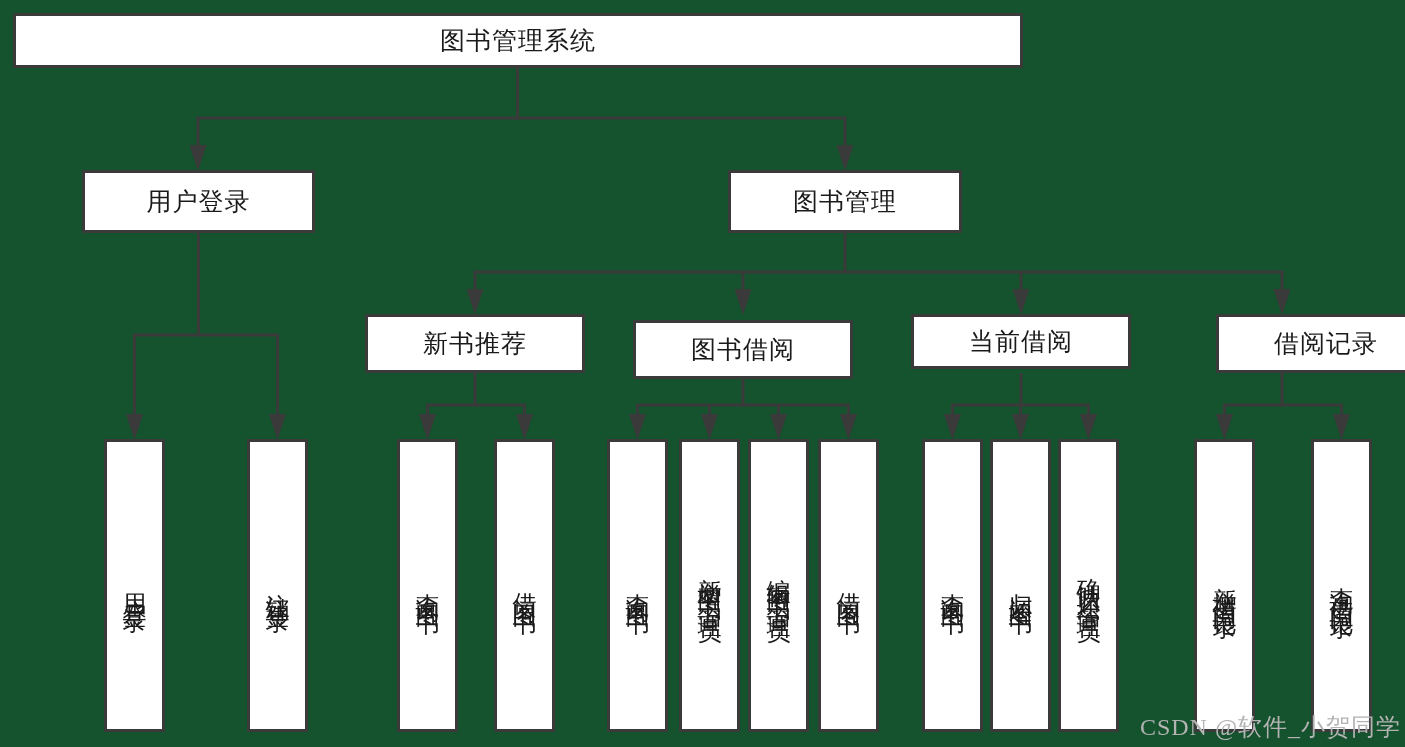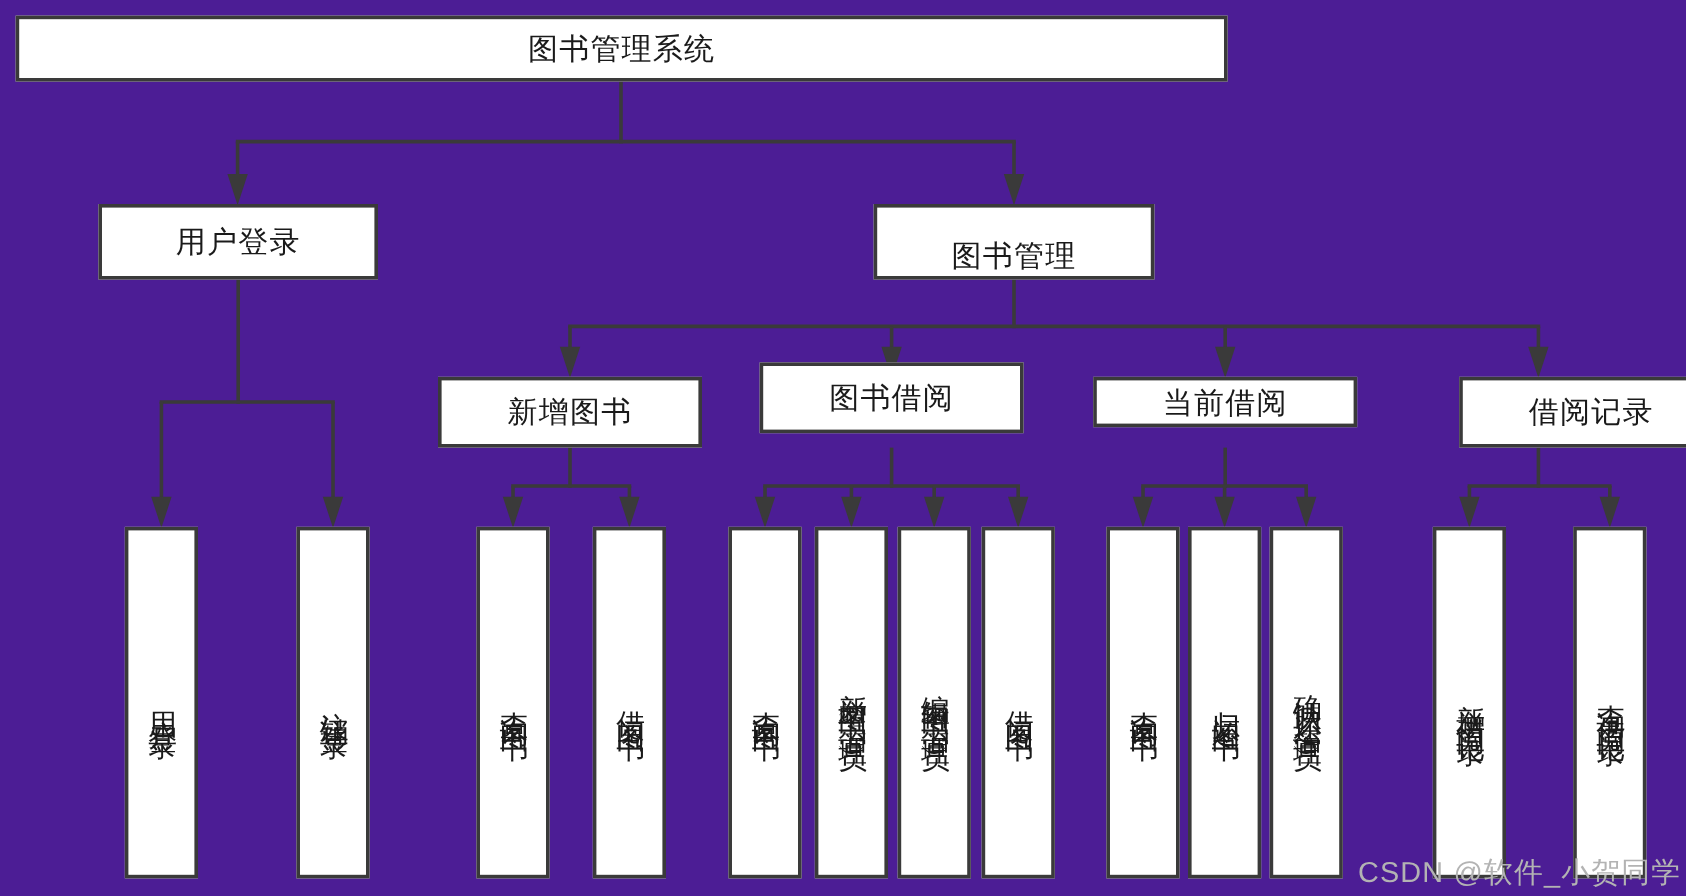--- a/index.html
+++ b/index.html
@@ -1,18 +1,18 @@
 <!DOCTYPE html>
 <html><head>
 <meta charset="utf-8">
 <style>
   html,body{margin:0;padding:0;background:#ffffff;}
   .canvas{
-    position:relative;width:1405px;height:747px;background:#4c1d95;
-    font-family:Liberation Sans, sans-serif;overflow:hidden;
+    position:relative;width:1405px;height:747px;background:#14532d;
+    font-family:Liberation Serif, serif;overflow:hidden;
   }
   svg.connectors{position:absolute;left:0;top:0;width:1405px;height:747px;}
   .node{
     position:absolute;box-sizing:border-box;border:3px solid #3a3a3a;background:#ffffff;
     display:flex;align-items:center;justify-content:center;color:#1a1a1a;
   }
   .hnode{font-size:25px;letter-spacing:1px;}
   .leaf{font-size:24px;}
   .vtext{writing-mode:vertical-rl;text-orientation:mixed;letter-spacing:6px;line-height:1;}
   .watermark{
@@ -86,31 +86,31 @@
     <polygon points="1333,414 1350,414 1341.5,440" fill="#3a3a3a" stroke="none"></polygon>
   </svg>
 
   <div class="node hnode" style="left:13px;top:13px;width:1010px;height:55px;">
     <span>图书管理系统</span>
   </div>
 
   <div class="node hnode" style="left:82px;top:170px;width:233px;height:63px;">
     <span>用户登录</span>
   </div>
-  <div class="node hnode" style="left:728px;top:170px;width:234px;height:63px;align-items:flex-end;">
+  <div class="node hnode" style="left:728px;top:170px;width:234px;height:63px;">
     <span>图书管理</span>
   </div>
 
   <div class="node hnode" style="left:365px;top:314px;width:220px;height:59px;">
-    <span>新增图书</span>
+    <span>新书推荐</span>
   </div>
-  <div class="node hnode" style="left:633px;top:302px;width:220px;height:59px;text-align:right;">
+  <div class="node hnode" style="left:633px;top:320px;width:220px;height:59px;text-align:right;">
     <span>图书借阅</span>
   </div>
-  <div class="node hnode" style="left:911px;top:314px;width:220px;height:42px;">
+  <div class="node hnode" style="left:911px;top:314px;width:220px;height:55px;">
     <span>当前借阅</span>
   </div>
   <div class="node hnode" style="left:1172px;top:314px;width:220px;height:59px;margin-left:44px;">
     <span>借阅记录</span>
   </div>
 
   <div class="node leaf" style="left:104px;top:439px;width:61px;height:293px;">
     <span class="vtext">用户登录</span>
   </div>
   <div class="node leaf" style="left:247px;top:439px;width:61px;height:293px;">

